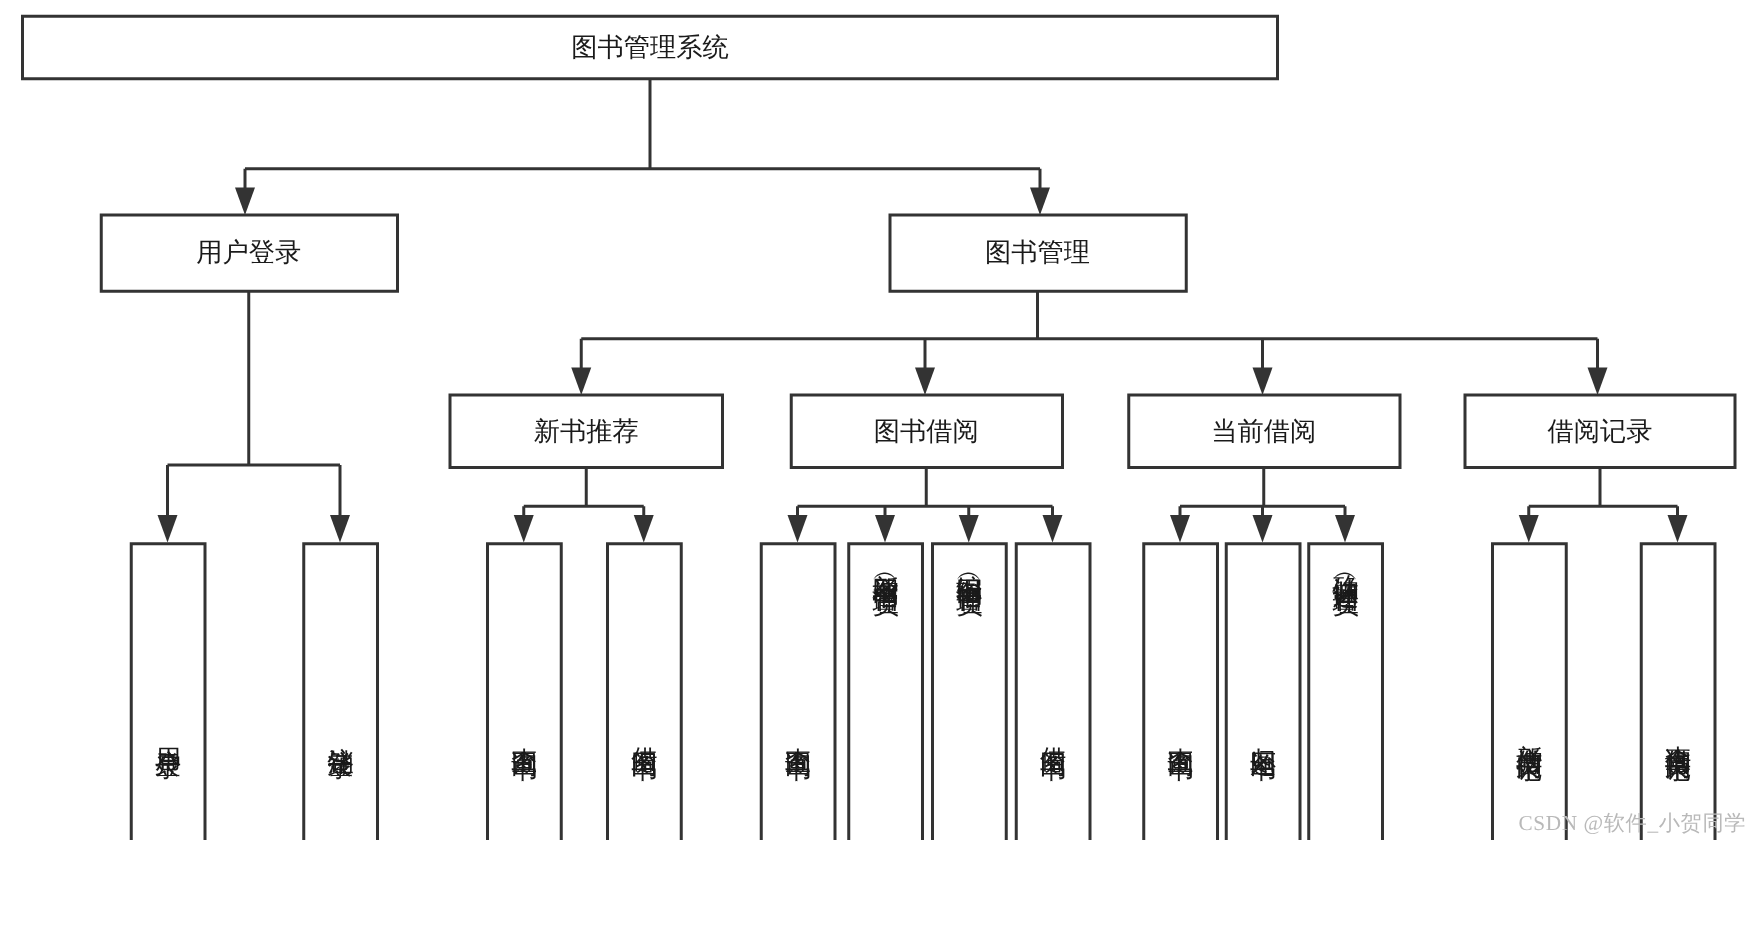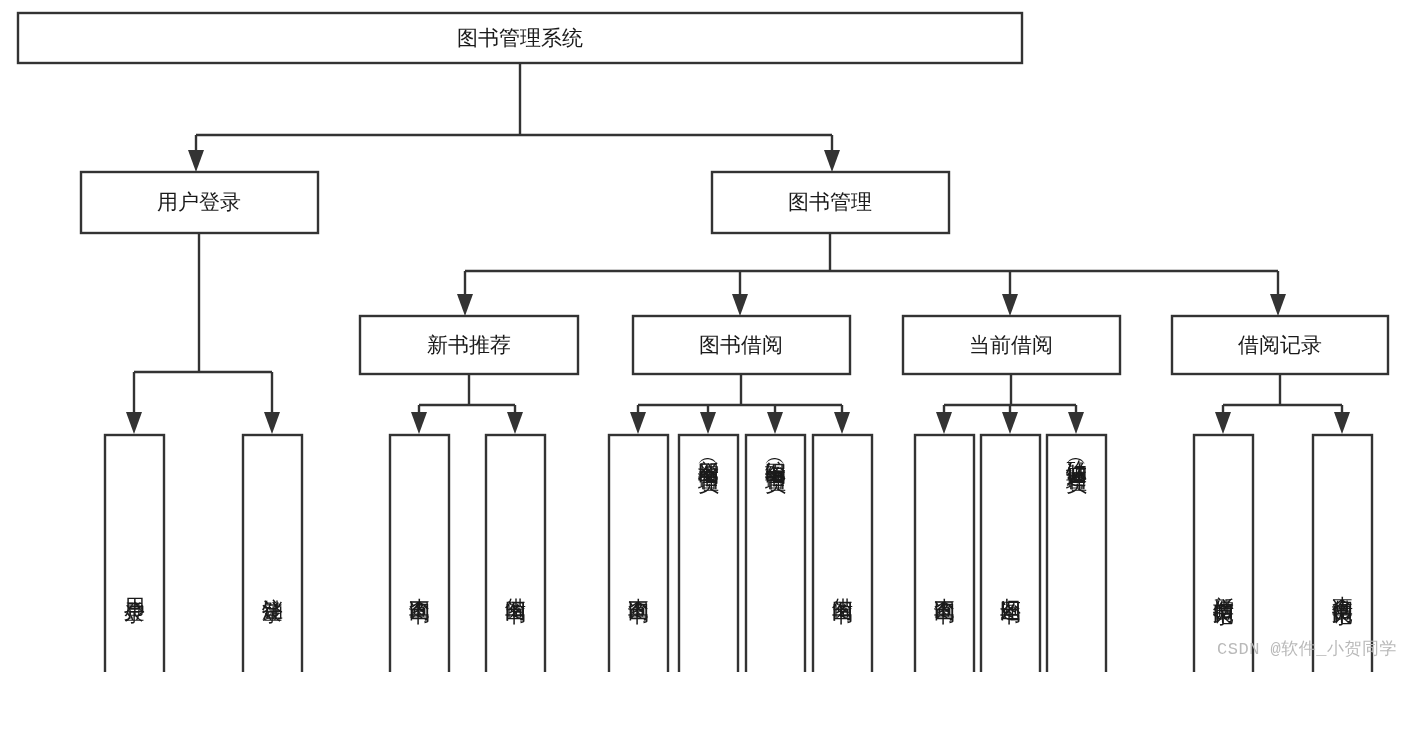--- a/index.html
+++ b/index.html
@@ -62,22 +62,22 @@
     font-size: 21px;
     line-height: 1.05;
     color: #1a1a1a;
     letter-spacing: 2px;
     white-space: nowrap;
     text-align: center;
   }
   .watermark {
     position: absolute;
     right: 8px;
-    bottom: 12px;
-    font-family: Liberation Mono, monospace;
+    bottom: 2px;
+    font-family: Liberation Serif, serif;
     font-size: 17px;
     color: #b9b9b9;
     letter-spacing: 0.5px;
     user-select: none;
   }
 </style>
 </head>
 <body>
 
 <div id="diagram-root">

